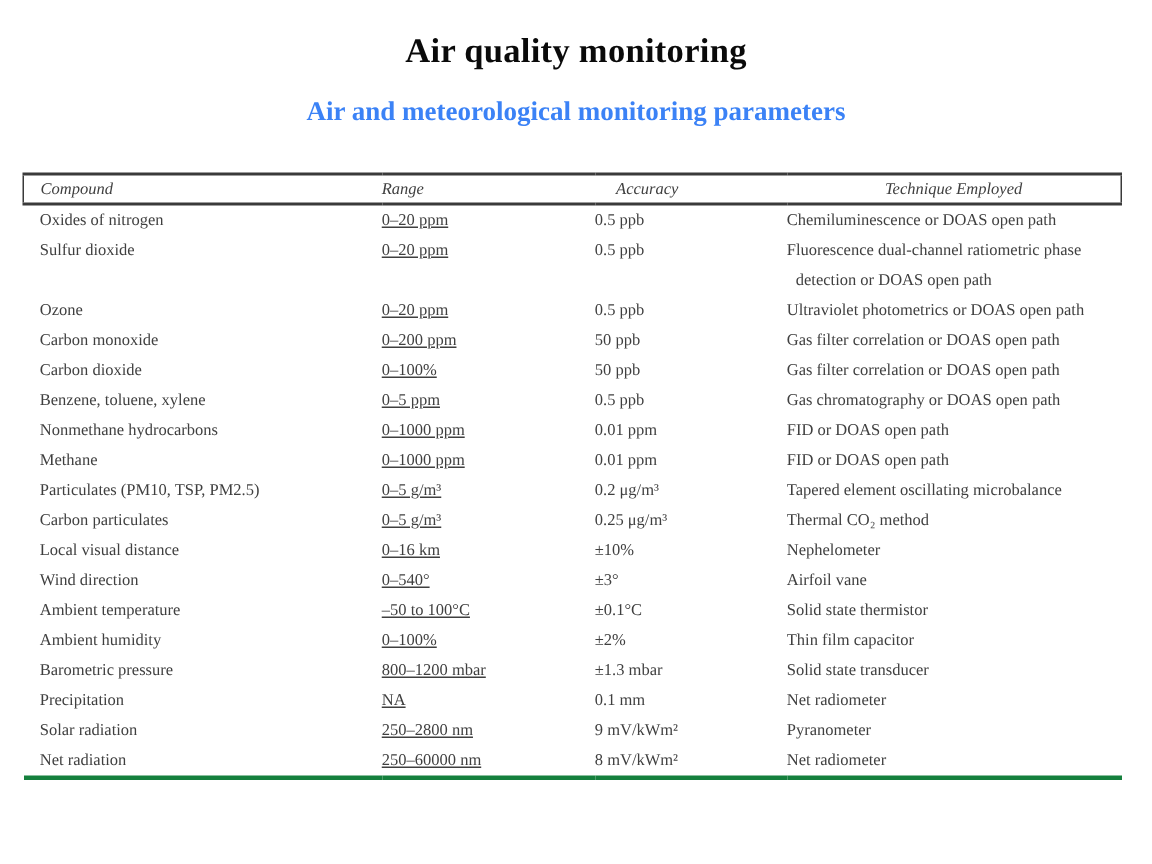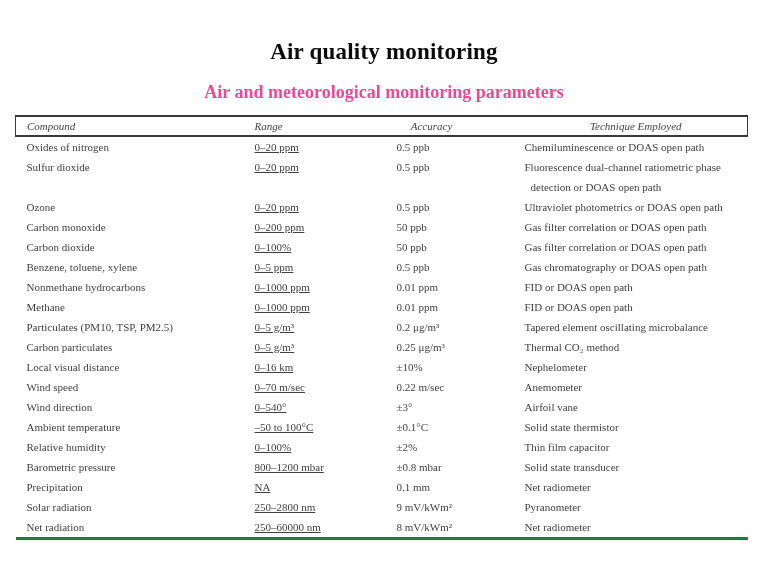--- a/index.html
+++ b/index.html
@@ -6,31 +6,31 @@
   body {
     width:768px; height:576px;
     background:#ffffff;
     position:relative;
     font-family:"Liberation Serif", serif;
     overflow:hidden;
   }
   .slide { width:768px; height:576px; position:relative; }
 
   .title {
-    margin:0; padding-top:39px;
+    margin:0; padding-top:21px;
     text-align:center;
     font-size:23px; line-height:26px;
     font-weight:bold; color:#0a0a0a;
     letter-spacing:0.2px;
   }
   .subtitle {
     margin:0; margin-top:17px;
     text-align:center;
     font-size:18px; line-height:20px;
-    font-weight:bold; color:#ec4899;
+    font-weight:bold; color:#3b82f6;
   }
 
   .table-wrap {
     position:absolute; left:15px; top:115px; width:732px;
   }
   table.params {
     width:732px;
     border-collapse:collapse;
     table-layout:fixed;
     border-top:2px solid #3a3a3a;
@@ -158,47 +158,41 @@
             <td class="c2">0.25 μg/m³</td>
             <td class="c3">Thermal CO₂ method</td>
           </tr>
           <tr>
             <td class="c0">Local visual distance</td>
             <td class="c1">0–16 km</td>
             <td class="c2">±10%</td>
             <td class="c3">Nephelometer</td>
           </tr>
           <tr>
-            <td class="c0">Wind speed</td>
-            <td class="c1">0–70 m/sec</td>
-            <td class="c2">0.22 m/sec</td>
-            <td class="c3">Anemometer</td>
-          </tr>
-          <tr>
             <td class="c0">Wind direction</td>
             <td class="c1">0–540°</td>
             <td class="c2">±3°</td>
             <td class="c3">Airfoil vane</td>
           </tr>
           <tr>
             <td class="c0">Ambient temperature</td>
             <td class="c1">–50 to 100°C</td>
             <td class="c2">±0.1°C</td>
             <td class="c3">Solid state thermistor</td>
           </tr>
           <tr>
-            <td class="c0">Relative humidity</td>
+            <td class="c0">Ambient humidity</td>
             <td class="c1">0–100%</td>
             <td class="c2">±2%</td>
             <td class="c3">Thin film capacitor</td>
           </tr>
           <tr>
             <td class="c0">Barometric pressure</td>
             <td class="c1">800–1200 mbar</td>
-            <td class="c2">±0.8 mbar</td>
+            <td class="c2">±1.3 mbar</td>
             <td class="c3">Solid state transducer</td>
           </tr>
           <tr>
             <td class="c0">Precipitation</td>
             <td class="c1">NA</td>
             <td class="c2">0.1 mm</td>
             <td class="c3">Net radiometer</td>
           </tr>
           <tr>
             <td class="c0">Solar radiation</td>

